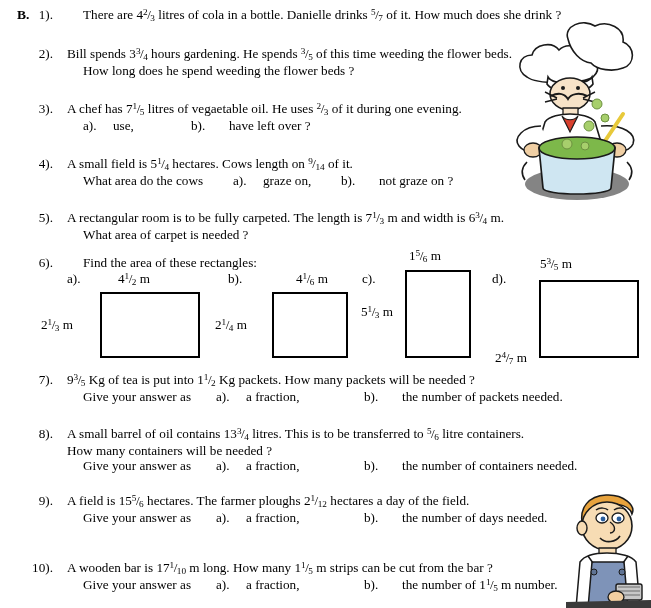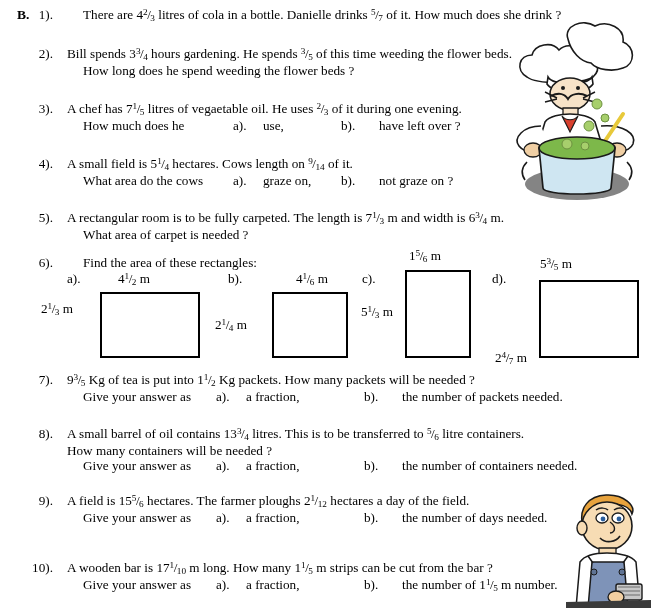--- a/index.html
+++ b/index.html
@@ -133,21 +133,20 @@
       <div class="q-line"><span>Bill spends </span><span class="fr"><span class="whole">3</span><span class="num">3</span><span class="bar">/</span><span class="den">4</span></span><span> hours gardening. He spends </span><span class="fr"><span class="whole"></span><span class="num">3</span><span class="bar">/</span><span class="den">5</span></span><span> of this time weeding the flower beds.</span></div>
       <div class="q-line">How long does he spend weeding the flower beds ?</div>
     </div>
   </div>
 
   <div class="q" style="left:17px; top:102px; width:600px;">
     <div class="q-num">3).</div>
     <div class="q-body">
       <div class="q-line"><span>A chef has </span><span class="fr"><span class="whole">7</span><span class="num">1</span><span class="bar">/</span><span class="den">5</span></span><span> litres of vegaetable oil. He uses </span><span class="fr"><span class="whole"></span><span class="num">2</span><span class="bar">/</span><span class="den">3</span></span><span> of it during one evening.</span></div>
       <div class="q-line sub-row">
-        <span class="sub-lead" style="width:150px;">How much does he</span>
         <span class="sub-a-label">a).</span>
         <span class="sub-a-text" style="width:78px;">use,</span>
         <span class="sub-b-label">b).</span>
         <span class="sub-b-text" style="padding-left:8px;">have left over ?</span>
       </div>
     </div>
   </div>
 
   <div class="q" style="left:17px; top:157px; width:600px;">
     <div class="q-num">4).</div>
@@ -176,21 +175,21 @@
     <div class="q-body">
       <div class="q-line">Find the area of these rectangles:</div>
     </div>
   </div>
 
   <div class="rects">
 
     <div class="rect-group" style="left:0; top:0;">
       <div class="part-label" style="left:67px; top:14px;">a).</div>
       <div class="rect-label" style="left:118px; top:14px;"><span class="fr"><span class="whole">4</span><span class="num">1</span><span class="bar">/</span><span class="den">2</span></span><span> m</span></div>
-      <div class="rect-label" style="left:41px; top:44px;"><span class="fr"><span class="whole">2</span><span class="num">1</span><span class="bar">/</span><span class="den">3</span></span><span> m</span></div>
+      <div class="rect-label" style="left:41px; top:60px;"><span class="fr"><span class="whole">2</span><span class="num">1</span><span class="bar">/</span><span class="den">3</span></span><span> m</span></div>
       <div class="rect-box" style="position:absolute; left:100px; top:34px; width:100px; height:66px;"></div>
     </div>
 
     <div class="rect-group" style="left:0; top:0;">
       <div class="part-label" style="left:228px; top:14px;">b).</div>
       <div class="rect-label" style="left:296px; top:14px;"><span class="fr"><span class="whole">4</span><span class="num">1</span><span class="bar">/</span><span class="den">6</span></span><span> m</span></div>
       <div class="rect-label" style="left:215px; top:60px;"><span class="fr"><span class="whole">2</span><span class="num">1</span><span class="bar">/</span><span class="den">4</span></span><span> m</span></div>
       <div class="rect-box" style="position:absolute; left:272px; top:34px; width:76px; height:66px;"></div>
     </div>
 

